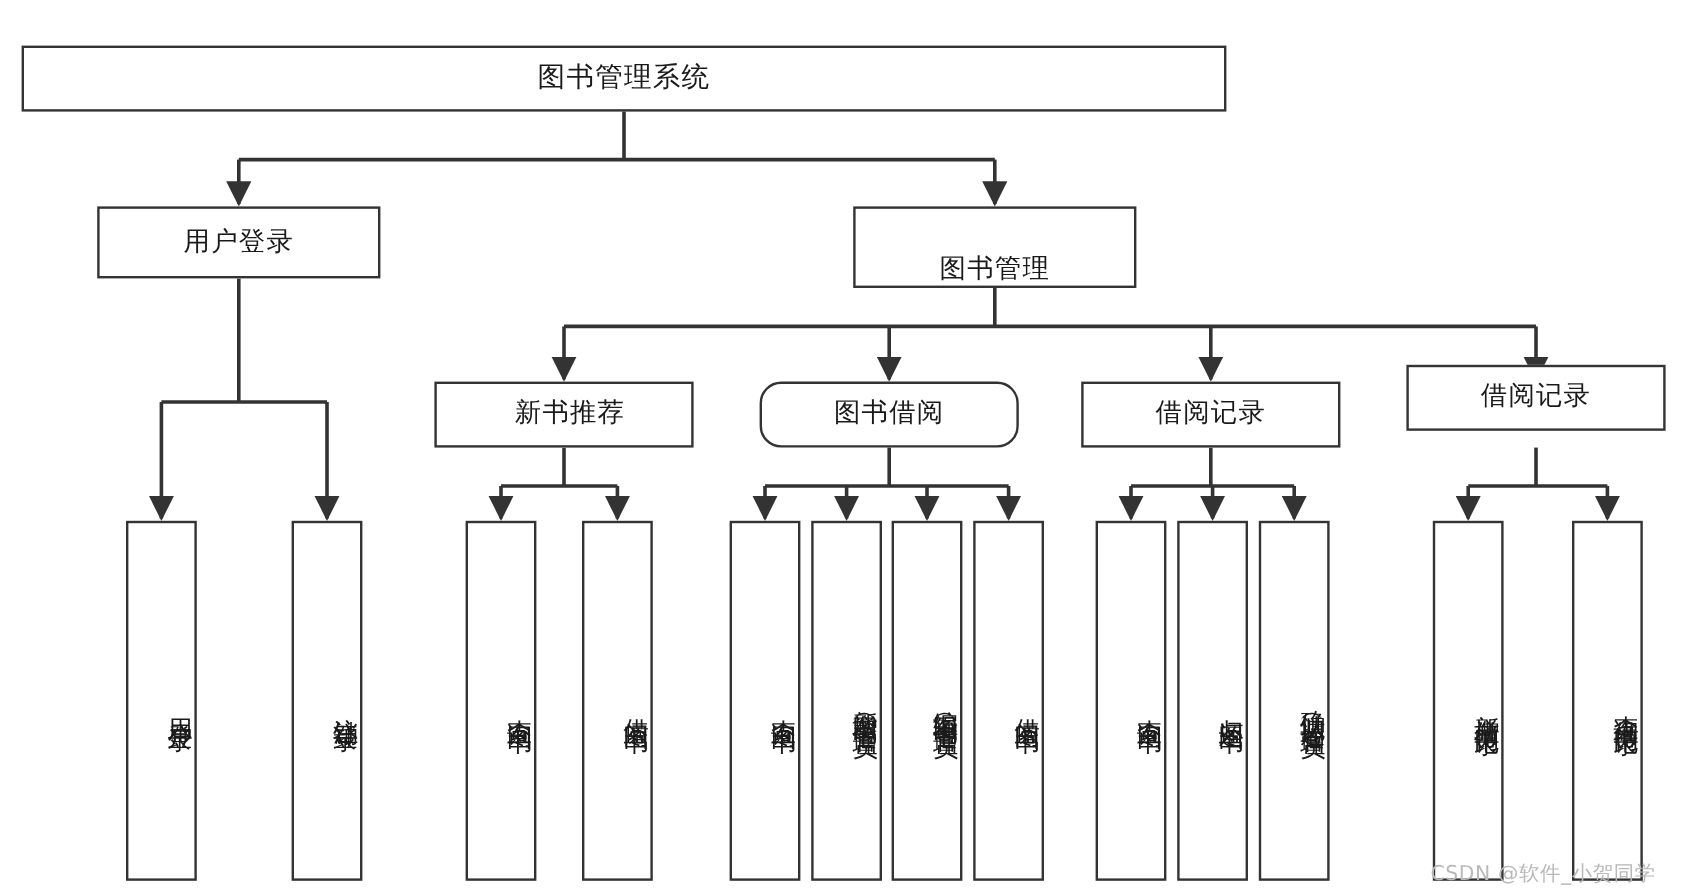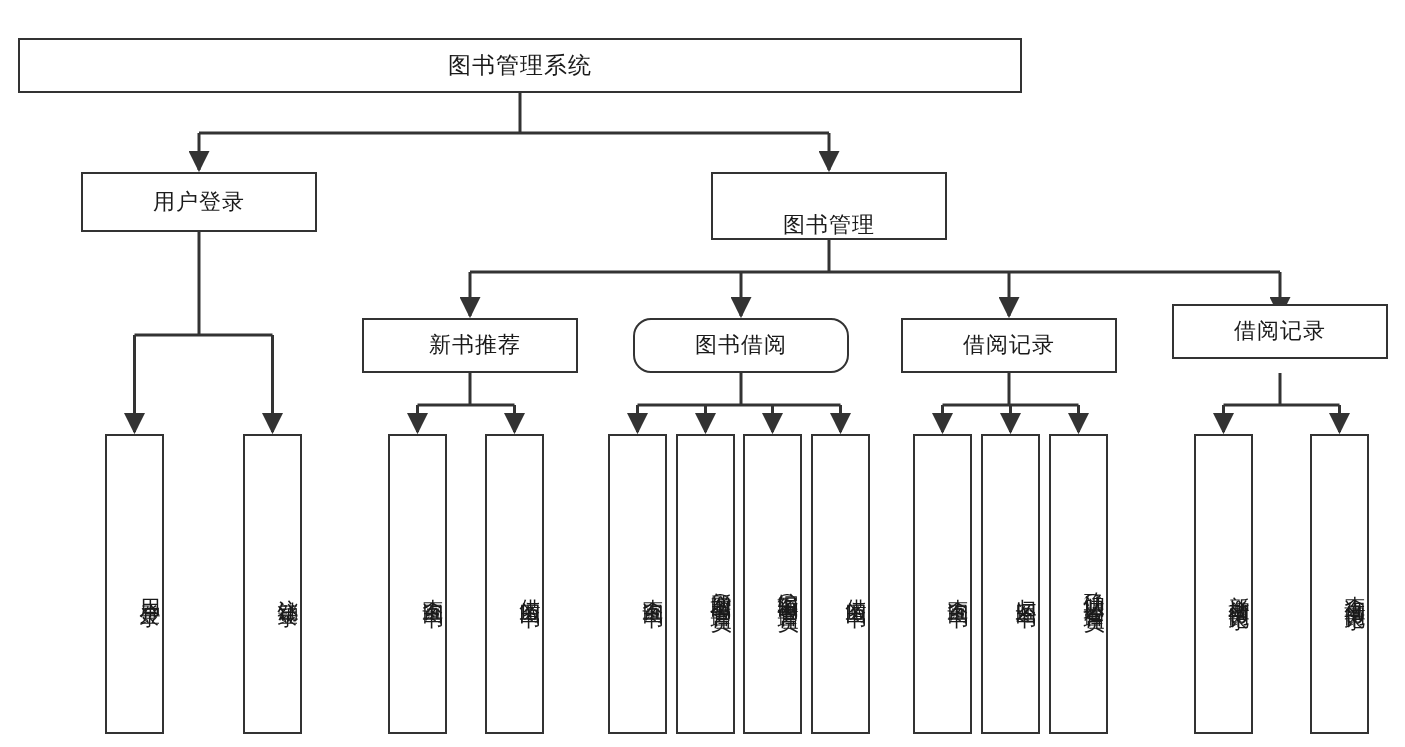--- a/index.html
+++ b/index.html
@@ -171,14 +171,15 @@
         <span class="vtext">确认归还（管理员）</span>
       </div>
       <div class="node vert" style="left: 1194px; top: 434px; width: 59px; height: 300px;">
         <span class="vtext">新增借阅记录</span>
       </div>
       <div class="node vert" style="left: 1310px; top: 434px; width: 59px; height: 300px;">
         <span class="vtext">查询借阅记录</span>
       </div>
     </div>
 
+  <div class="watermark" style="left: 1192px; top: 716px;">CSDN @软件_小贺同学</div>
 
 </div>
 
 </body></html>

